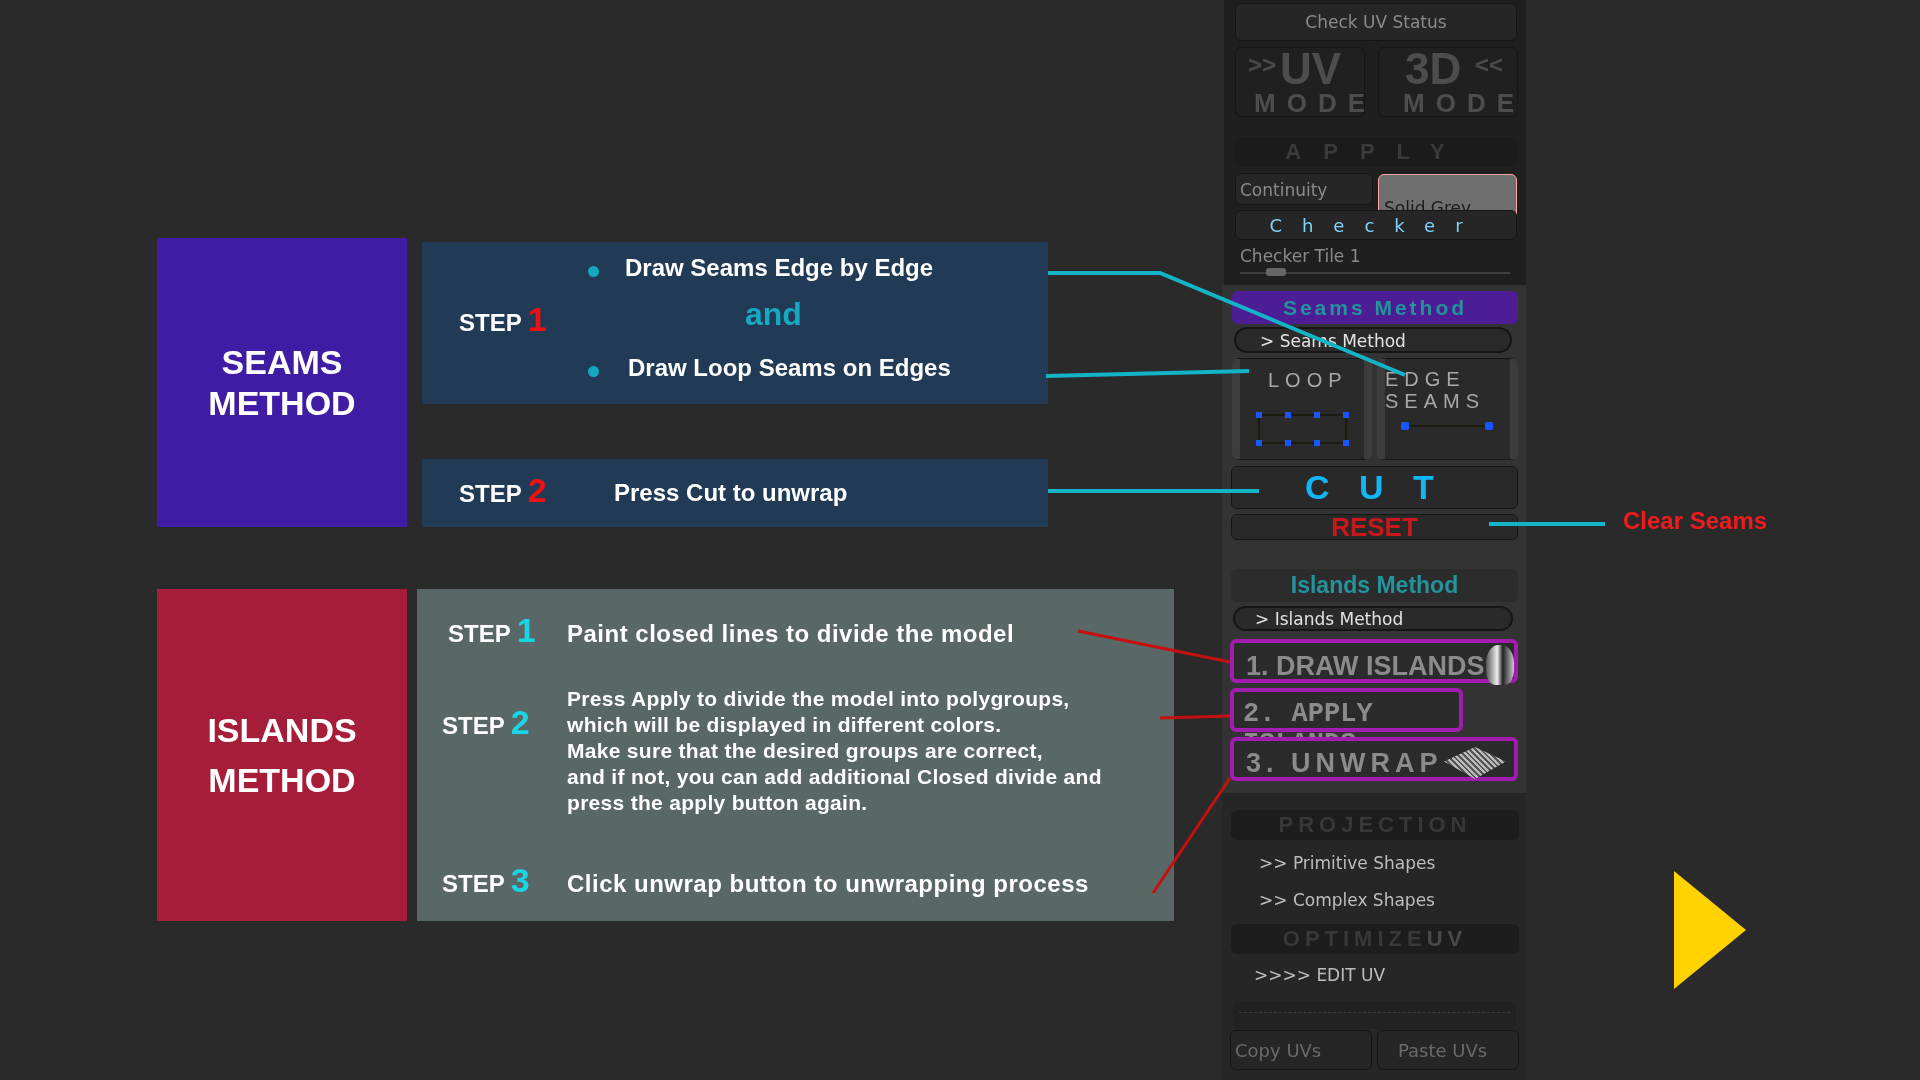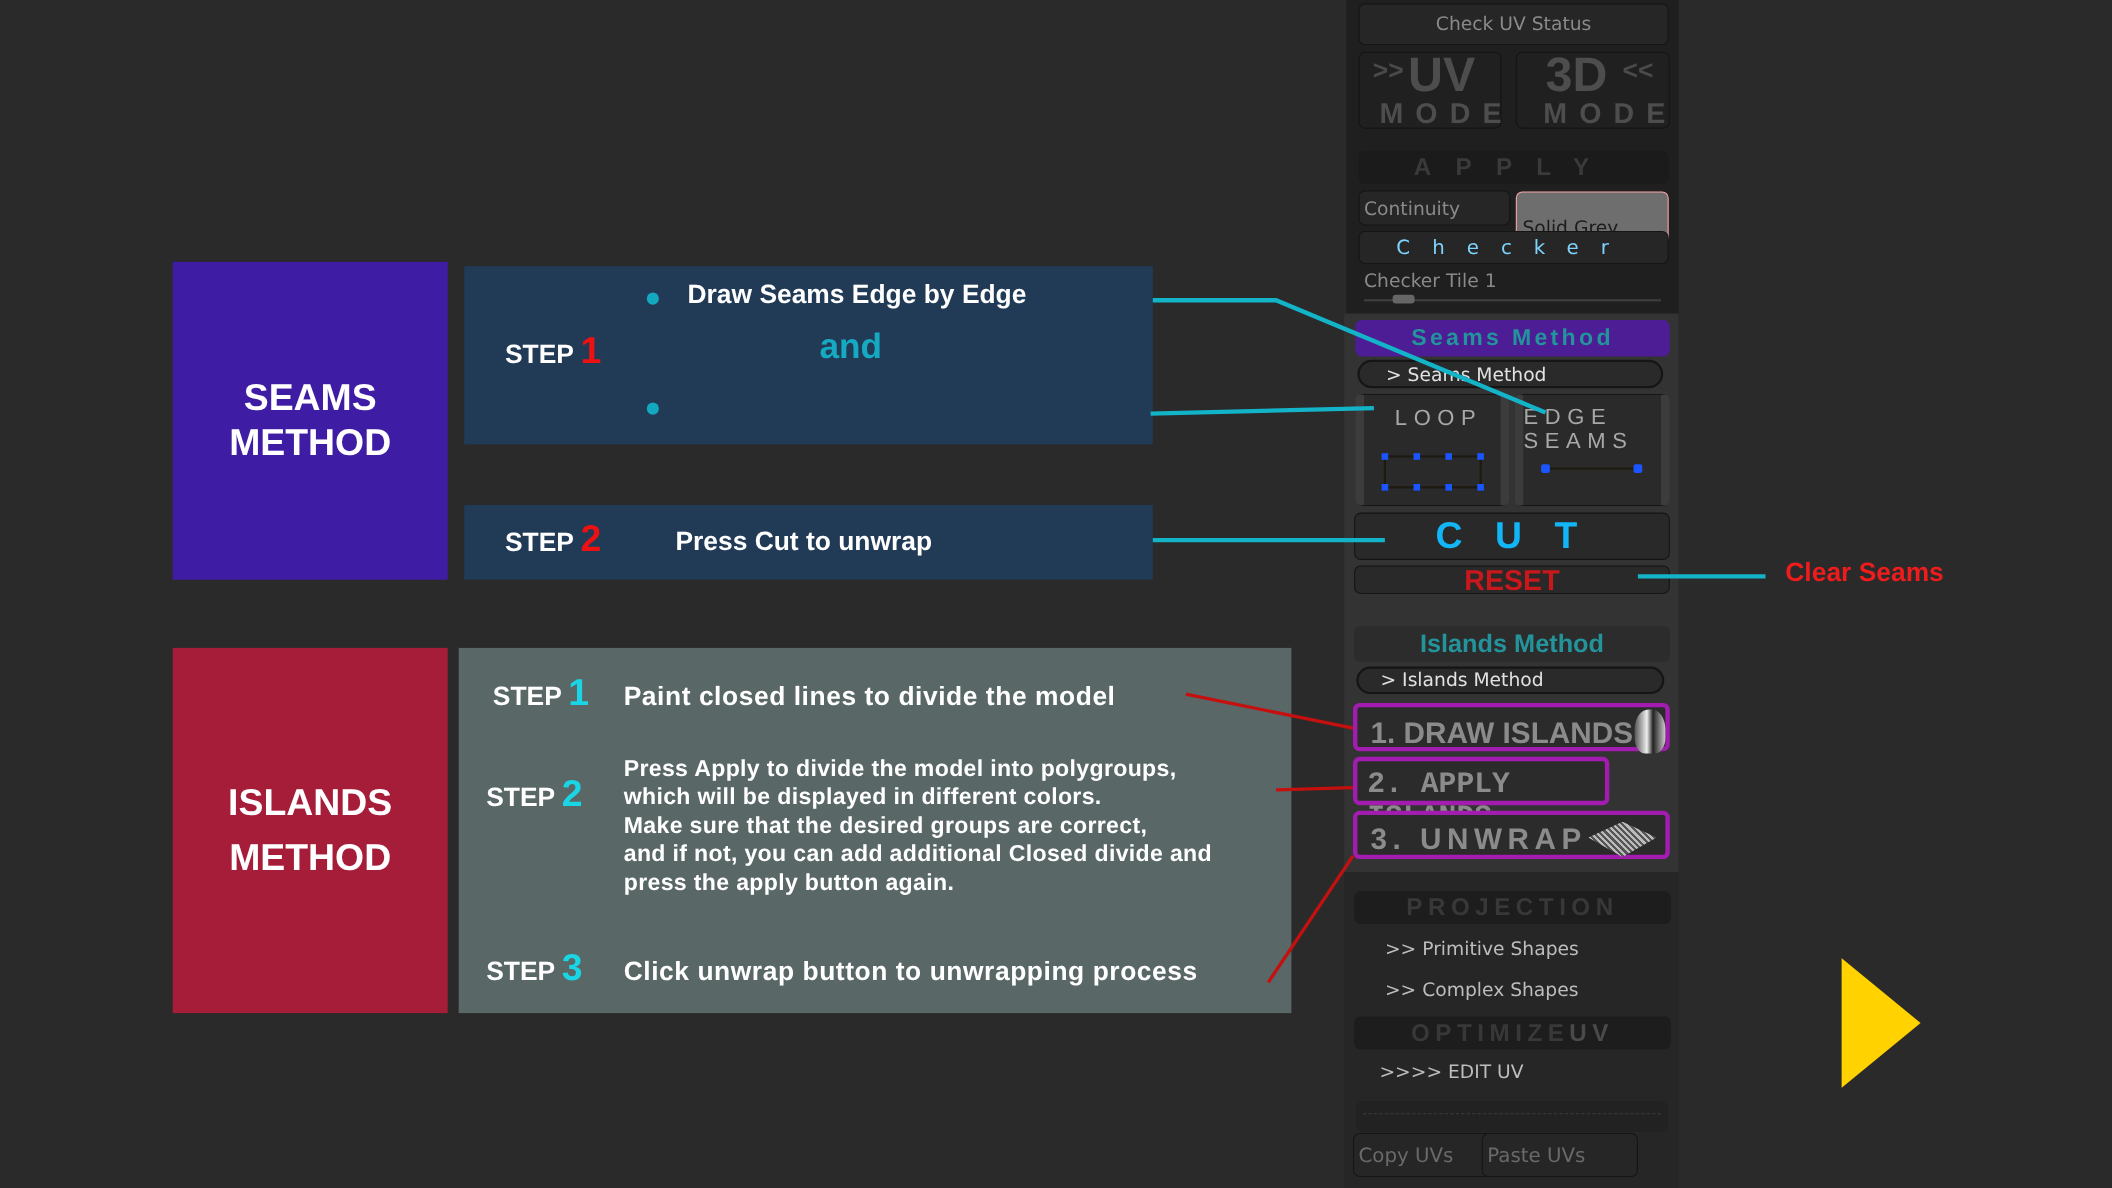--- a/index.html
+++ b/index.html
@@ -44,20 +44,21 @@
 </div>
 
 <div class="step-box step1-box">
   <div class="step-label" style="left:37px; top:58px;">
     <span>STEP</span><span class="step-num num-red">1</span>
   </div>
   <div class="bullet" style="left:166px; top:24px;"></div>
   <div class="step-text" style="left:203px; top:12px;">Draw Seams Edge by Edge</div>
   <div class="and-text" style="left:323px; top:54px;">and</div>
   <div class="bullet" style="left:166px; top:124px;"></div>
+  <div class="step-text" style="left:206px; top:112px;">Draw Loop Seams on Edges</div>
 </div>
 
 <div class="step-box step2-box">
   <div class="step-label" style="left:37px; top:12px;">
     <span>STEP</span><span class="step-num num-red">2</span>
   </div>
   <div class="step-text" style="left:192px; top:20px;">Press Cut to unwrap</div>
 </div>
 
 <div class="method-box islands-box">
@@ -164,21 +165,21 @@
 <div class="menu-item" style="left:1259px; top:890px;">&gt;&gt; Complex Shapes</div>
 <div class="pbtn center" style="left:1231px; top:924px; width:288px; height:30px; background:#1d1d1d; border:none; font-size:22px; font-weight:bold; letter-spacing:5px; font-family:'Liberation Sans',sans-serif;">
   <span style="color:#383838;">OPTIMIZE</span>
     <span style="color:#4a4a4a;">UV</span>
 </div>
 <div class="menu-item" style="left:1254px; top:965px;">&gt;&gt;&gt;&gt; EDIT UV</div>
 <div class="abs" style="left:1233px; top:1001px; width:283px; height:28px; background:#222; border-radius:6px;">
   <div class="abs" style="left:6px; top:11px; width:271px; border-top:1px dashed #3d3d3d;"></div>
 </div>
 <div class="pbtn" style="left:1230px; top:1030px; width:142px; height:40px; font-size:18px; padding:9px 4px; color:#6a6a6a;">Copy UVs</div>
-<div class="pbtn" style="left:1347px; top:1030px; width:142px; height:40px; font-size:18px; padding:9px 4px; color:#6a6a6a;">Paste UVs</div>
+<div class="pbtn" style="left:1377px; top:1030px; width:142px; height:40px; font-size:18px; padding:9px 20px; color:#6a6a6a;">Paste UVs</div>
 
 <div class="abs" style="left:1623px; top:507px; color:#ee1c1c; font-weight:bold; font-size:24px; font-family:'Liberation Sans',sans-serif;">Clear Seams</div>
 
 <svg class="abs" style="left:0; top:0; pointer-events:none;" width="1920" height="1080">
   <polyline points="1048,273 1160,273 1405,375" fill="none" stroke="#13b3c8" stroke-width="4"></polyline>
   <line x1="1046" y1="376" x2="1249" y2="371" stroke="#13b3c8" stroke-width="4"></line>
   <line x1="1048" y1="491" x2="1259" y2="491" stroke="#13b3c8" stroke-width="4"></line>
   <line x1="1489" y1="524" x2="1605" y2="524" stroke="#13b3c8" stroke-width="4"></line>
   <line x1="1078" y1="631" x2="1230" y2="662" stroke="#c4100f" stroke-width="3"></line>
   <line x1="1160" y1="718" x2="1230" y2="716" stroke="#c4100f" stroke-width="3"></line>

